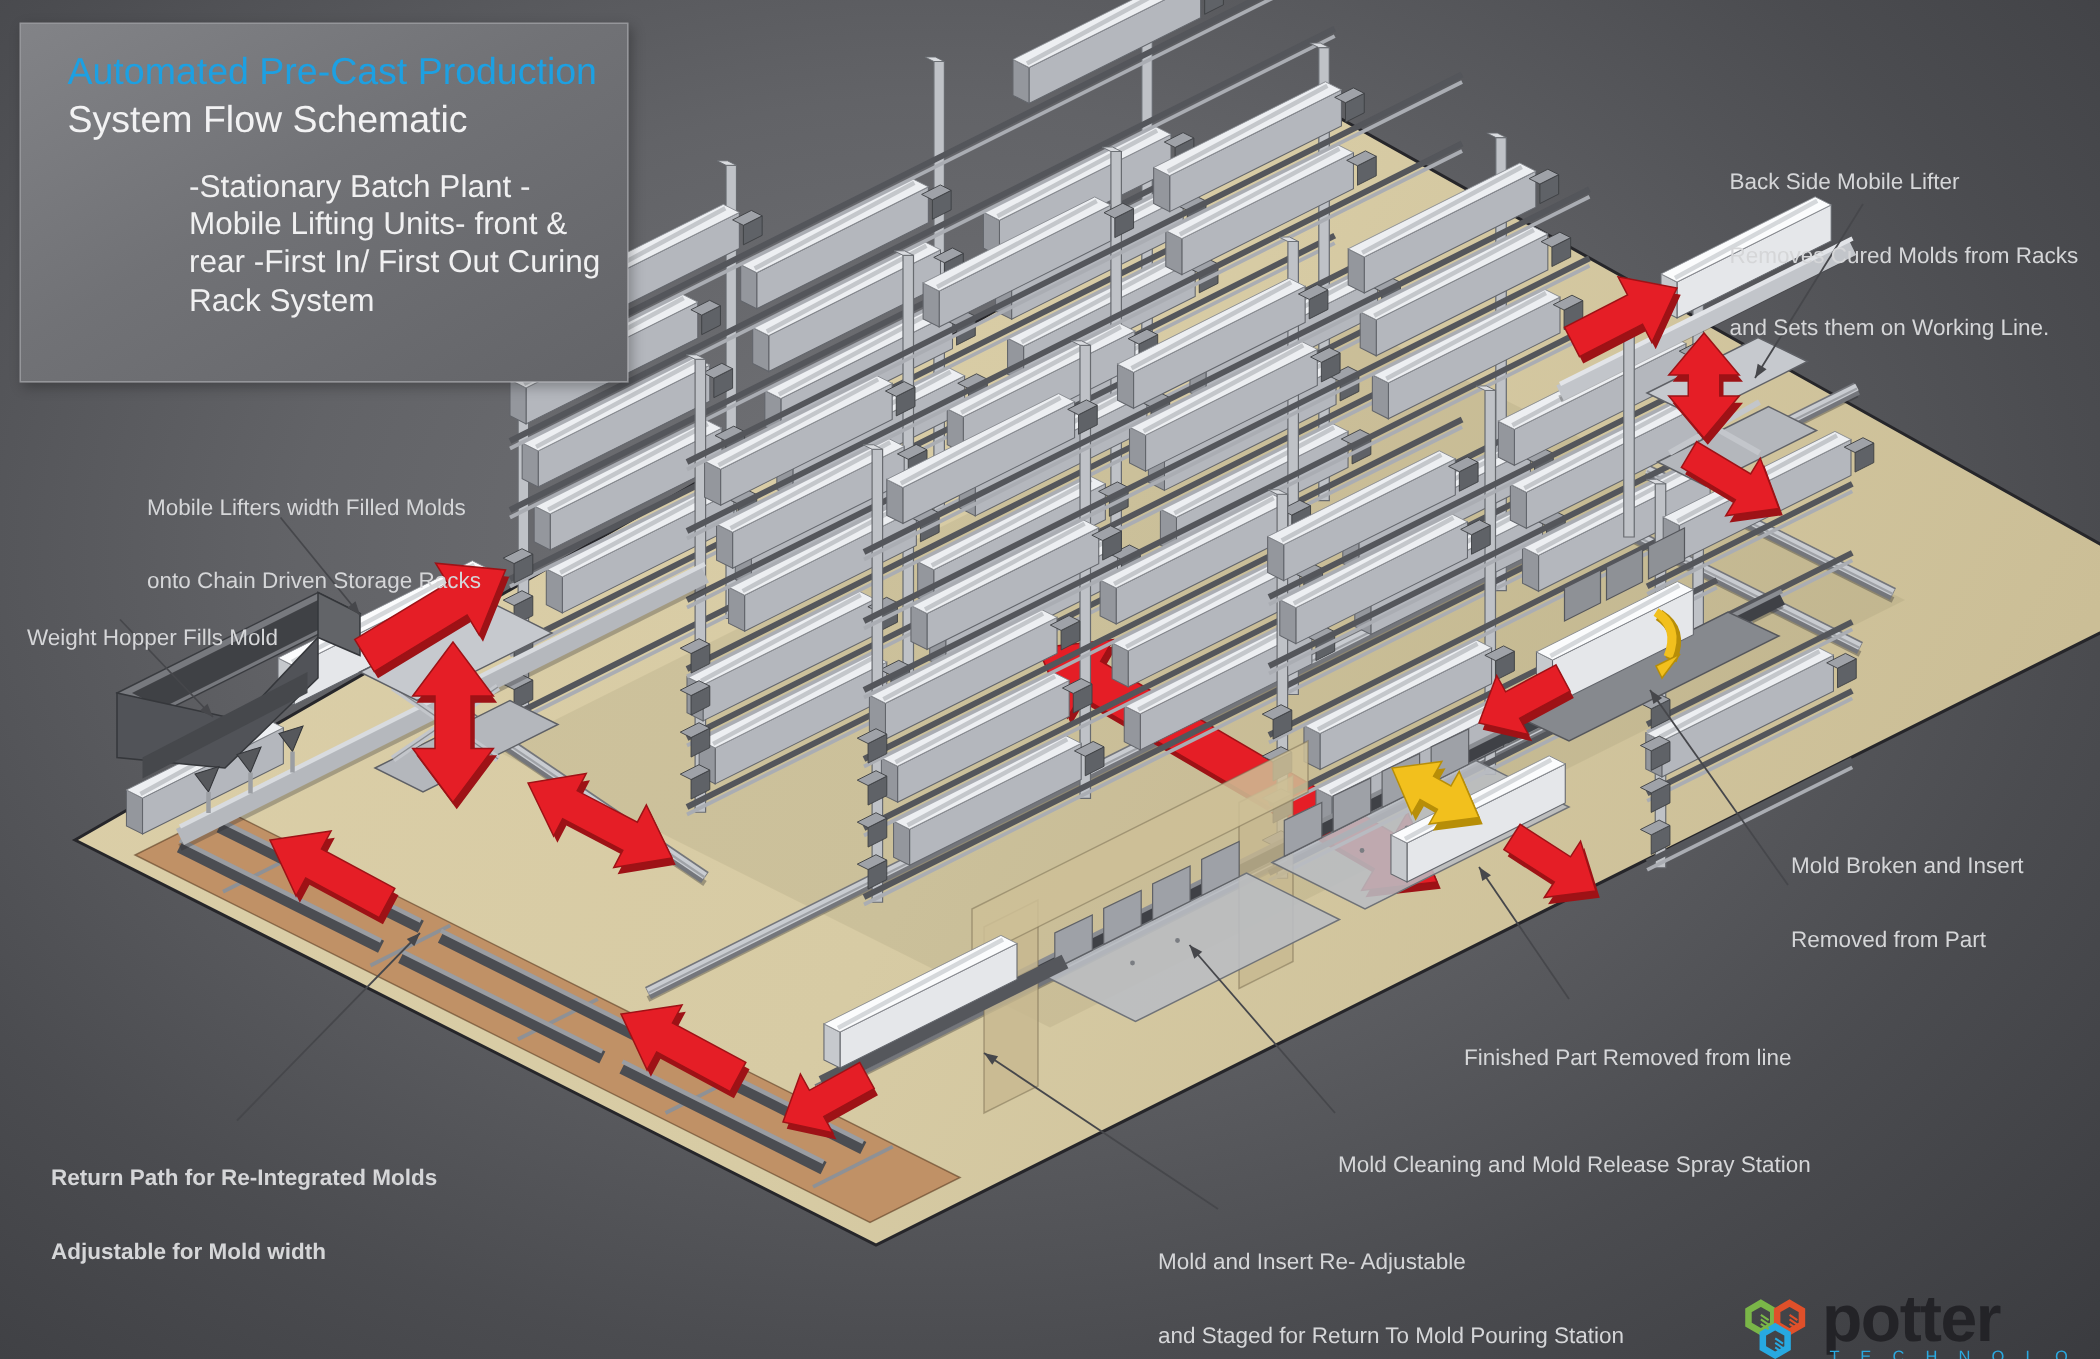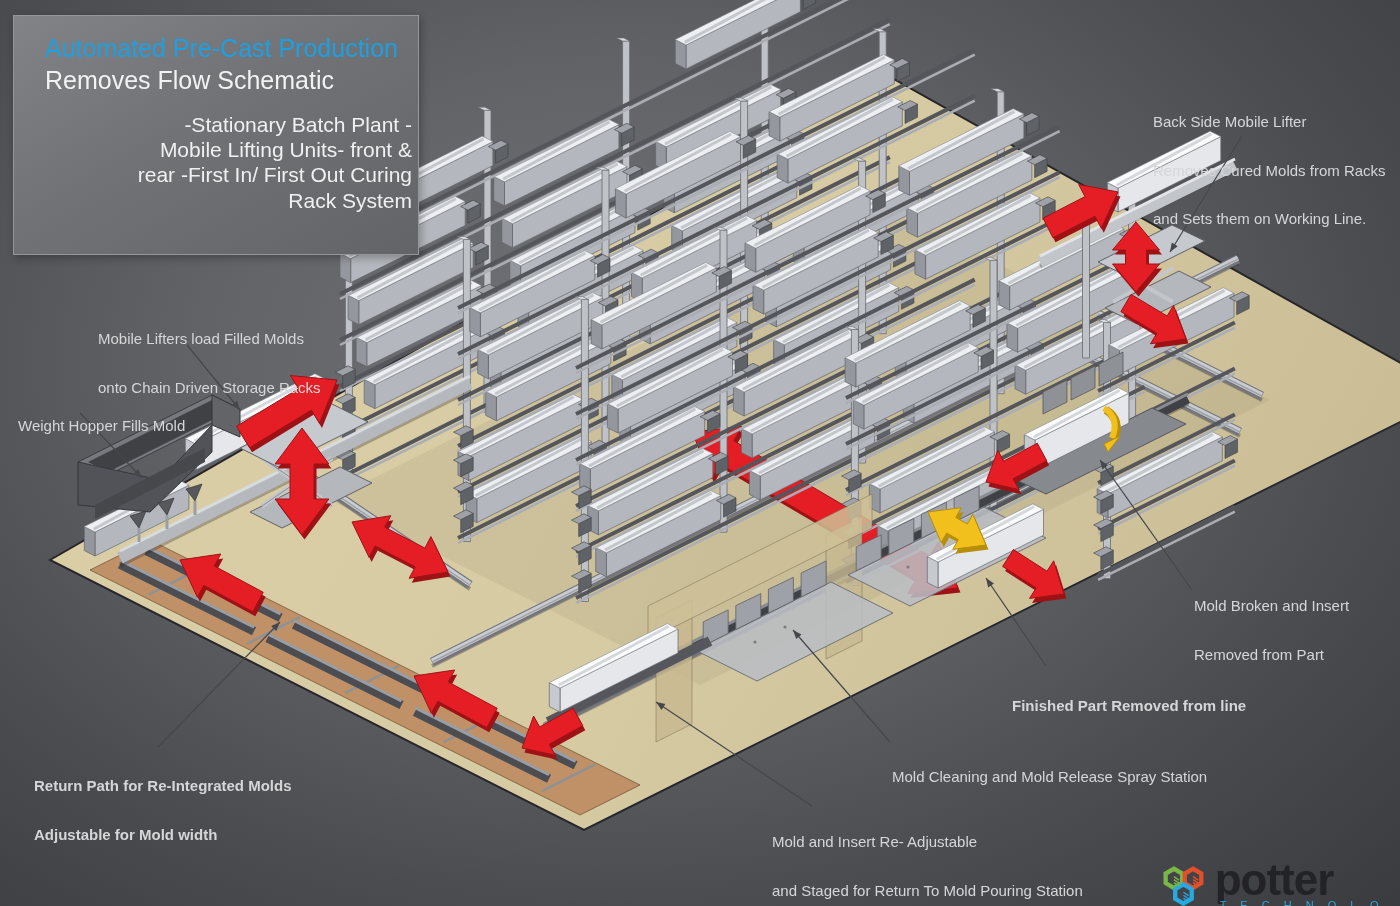--- a/index.html
+++ b/index.html
@@ -7,21 +7,21 @@
     font-family:"Liberation Sans",sans-serif;
     background:radial-gradient(ellipse 1100px 780px at 44% 40%, #727377 0%, #626367 38%, #4b4c50 70%, #3a3b3f 100%);}
   #scene{position:absolute;left:0;top:0;width:1400px;height:906px;}
   .lbl{position:absolute;color:#d5d6d8;font-size:15px;line-height:1.38;white-space:nowrap;}
   .lbl span{display:block;margin-top:28px;}
   #title-panel{position:absolute;left:13px;top:15px;width:404px;height:238px;
     background:linear-gradient(150deg,#828387 0%,#717276 45%,#636468 100%);
     border:1px solid #95969a;box-shadow:2px 3px 8px rgba(0,0,0,0.28);}
   #title-panel .t1{position:absolute;left:31px;top:18px;font-size:25px;color:#1da0e2;}
   #title-panel .t2{position:absolute;left:31px;top:50px;font-size:25px;color:#f2f2f3;}
-  #title-panel .bullets{position:absolute;left:112px;top:96px;width:286px;text-align:right;
+  #title-panel .bullets{position:absolute;left:112px;top:96px;width:286px;text-align:left;
     font-size:21px;line-height:1.2;color:#f0f0f1;}
   #logo{position:absolute;left:1160px;top:826px;display:flex;align-items:flex-start;margin-top:32px;}
   #logo .wordmark{margin-left:6px;}
   #logo .name{display:block;font-size:44px;font-weight:bold;letter-spacing:-1px;
     color:#232327;line-height:0.82;margin-top:4px;}
   #logo .tagline{display:block;font-size:11px;letter-spacing:5.5px;color:#2aa9e0;
     margin-top:1px;padding-left:5px;}
 </style>
 </head>
 <body>
@@ -703,47 +703,47 @@
         <polygon points="280.0,622.0 276.2,630.9 271.2,626.0" fill="#46474b"></polygon>
       </g>
       <g>
         <line x1="812" y1="806" x2="656" y2="702" stroke="#46474b" stroke-width="1.2"></line>
         <polygon points="656.0,702.0 665.4,704.1 661.5,709.9" fill="#46474b"></polygon>
       </g>
     </svg>
 
   <div id="title-panel">
     <div class="t1">Automated Pre-Cast Production</div>
-    <div class="t2">Removes Flow Schematic</div>
+    <div class="t2">System Flow Schematic</div>
     <div class="bullets">
       <span>-Stationary Batch Plant</span>
       <span>-Mobile Lifting Units-</span>
       <span>front &amp; rear</span>
       <span>-First In/ First Out Curing</span>
       <span>Rack System</span>
     </div>
   </div>
 
   <div class="lbl" style="left:1153px;top:84px;">
     <span>Back Side Mobile Lifter</span>
     <span>Removes Cured Molds from Racks</span>
     <span>and Sets them on Working Line.</span>
   </div>
   <div class="lbl" style="left:98px;top:301px;">
-    <span>Mobile Lifters load Filled Molds</span>
+    <span>Mobile Lifters width Filled Molds</span>
     <span>onto  Chain Driven Storage Racks</span>
   </div>
   <div class="lbl" style="left:18px;top:388px;">
     <span>Weight Hopper Fills Mold</span>
   </div>
-  <div class="lbl" style="left:1194px;top:568px;">
+  <div class="lbl" style="left:1194px;top:540px;">
     <span>Mold Broken and Insert</span>
     <span>Removed from Part</span>
   </div>
-  <div class="lbl" style="left:1012px;top:668px;font-weight:bold;">
+  <div class="lbl" style="left:976px;top:668px;">
     <span>Finished Part Removed from line</span>
   </div>
   <div class="lbl" style="left:892px;top:739px;">
     <span>Mold Cleaning and Mold Release Spray Station</span>
   </div>
   <div class="lbl" style="left:34px;top:748px;font-weight:bold;">
     <span>Return Path for Re-Integrated Molds</span>
     <span>Adjustable for Mold width</span>
   </div>
   <div class="lbl" style="left:772px;top:804px;">

